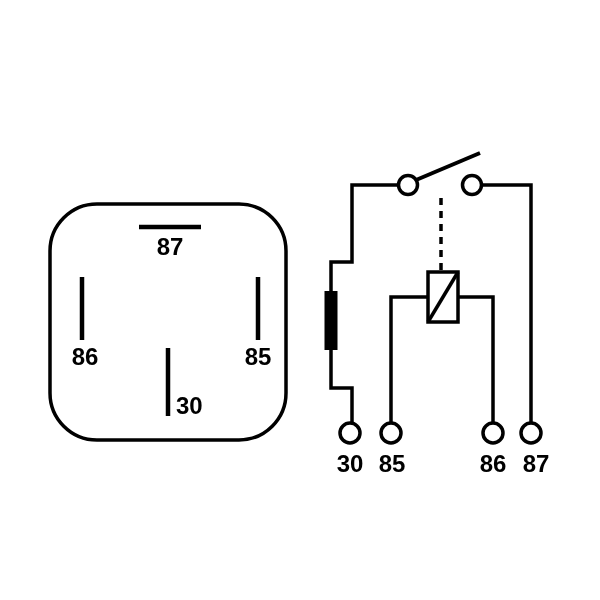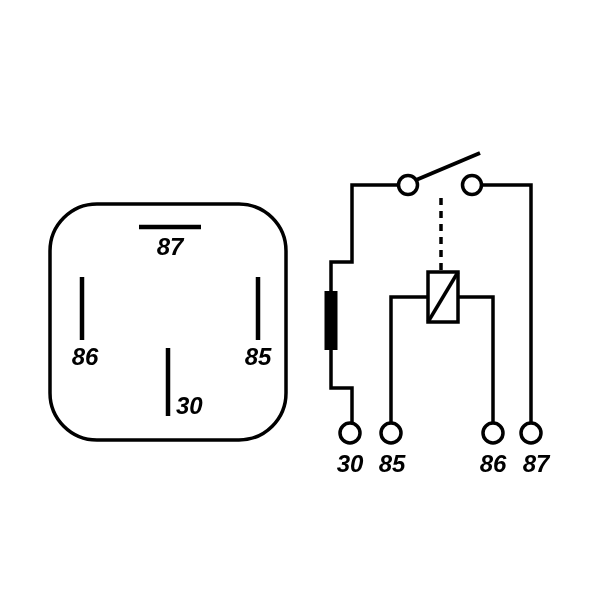--- a/index.html
+++ b/index.html
@@ -6,21 +6,20 @@
     margin: 0;
     padding: 0;
     background: #ffffff;
   }
   .page {
     width: 600px;
     height: 600px;
     background: #ffffff;
     position: relative;
     overflow: hidden;
-    font-style: italic;
   }
   svg {
     display: block;
   }
   svg text {
     font-family: "Liberation Sans", "DejaVu Sans", sans-serif;
     font-weight: bold;
     font-size: 24px;
     fill: #000000;
     stroke: none;

